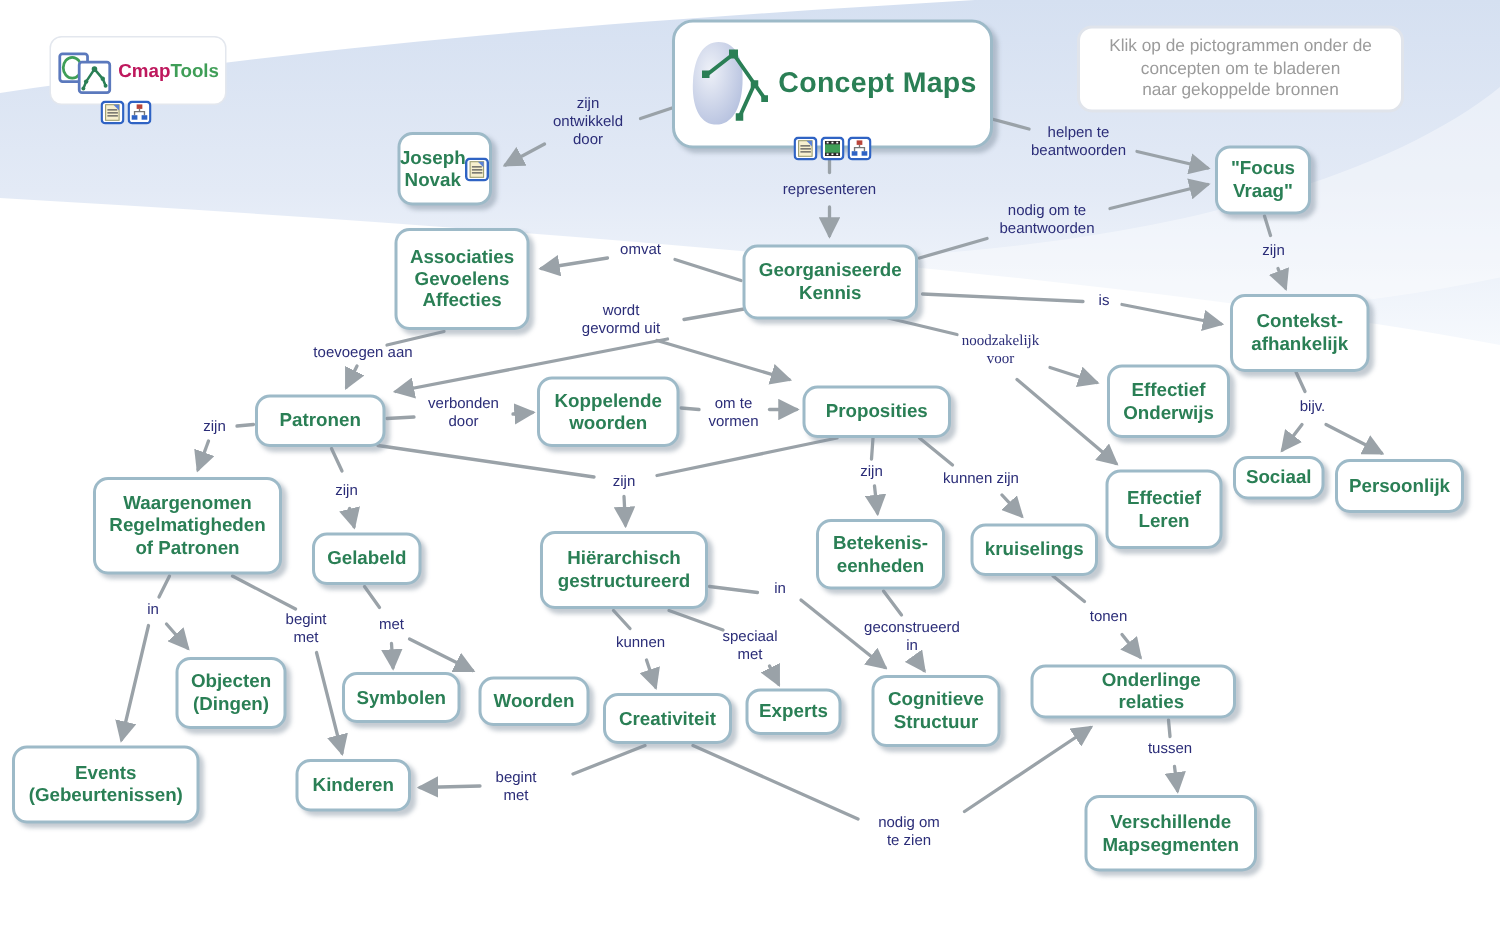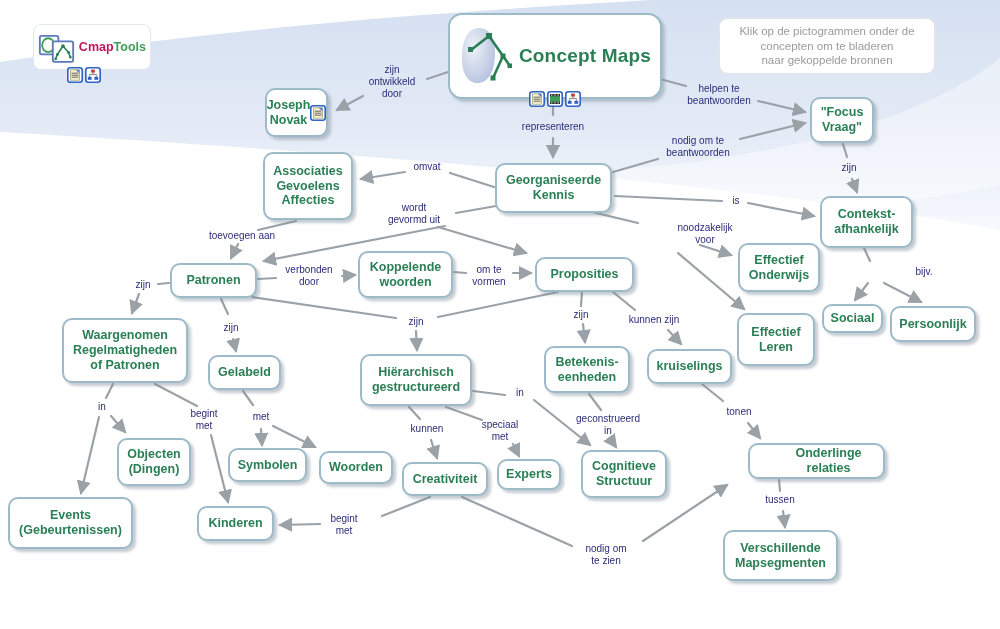--- a/index.html
+++ b/index.html
@@ -163,52 +163,52 @@
 eenheden</span></div>
       <div class="node" style="left: 647px; top: 349px; width: 85px; height: 35px;"><span>kruiselings</span></div>
       <div class="node" style="left: 117px; top: 438px; width: 74px; height: 48px;"><span>Objecten
 (Dingen)</span></div>
       <div class="node" style="left: 228px; top: 448px; width: 79px; height: 34px;"><span>Symbolen</span></div>
       <div class="node" style="left: 319px; top: 451px; width: 74px; height: 33px;"><span>Woorden</span></div>
       <div class="node" style="left: 402px; top: 462px; width: 86px; height: 34px;"><span>Creativiteit</span></div>
       <div class="node" style="left: 497px; top: 459px; width: 64px; height: 31px;"><span>Experts</span></div>
       <div class="node" style="left: 581px; top: 450px; width: 86px; height: 48px;"><span>Cognitieve
 Structuur</span></div>
-      <div class="node" style="left: 748px; top: 443px; width: 137px; height: 36px; padding-left: 24px;"><span>Onderlinge relaties</span></div>
+      <div class="node" style="left: 687px; top: 443px; width: 137px; height: 36px; padding-left: 24px;"><span>Onderlinge relaties</span></div>
       <div class="node" style="left: 8px; top: 497px; width: 125px; height: 52px;"><span>Events
 (Gebeurtenissen)</span></div>
       <div class="node" style="left: 197px; top: 506px; width: 77px; height: 35px;"><span>Kinderen</span></div>
       <div class="node" style="left: 723px; top: 530px; width: 115px; height: 51px;"><span>Verschillende
 Mapsegmenten</span></div>
       <div class="link-label" style="left: 392px; top: 82px;">zijn
 ontwikkeld
 door</div>
       <div class="link-label" style="left: 553px; top: 127px;">representeren</div>
       <div class="link-label" style="left: 719px; top: 95px;">helpen te
 beantwoorden</div>
       <div class="link-label" style="left: 698px; top: 147px;">nodig om te
 beantwoorden</div>
       <div class="link-label" style="left: 849px; top: 168px;">zijn</div>
       <div class="link-label" style="left: 427px; top: 167px;">omvat</div>
       <div class="link-label" style="left: 736px; top: 201px;">is</div>
       <div class="link-label" style="left: 414px; top: 214px;">wordt
 gevormd uit</div>
       <div class="link-label" style="left: 242px; top: 236px;">toevoegen aan</div>
-      <div class="link-label" style="left: 705px; top: 234px;">noodzakelijk
+      <div class="link-label" style="left: 667px; top: 234px; font-family: Liberation Serif, serif;">noodzakelijk
 voor</div>
       <div class="link-label" style="left: 309px; top: 276px;">verbonden
 door</div>
       <div class="link-label" style="left: 489px; top: 276px;">om te
 vormen</div>
       <div class="link-label" style="left: 143px; top: 285px;">zijn</div>
       <div class="link-label" style="left: 231px; top: 328px;">zijn</div>
       <div class="link-label" style="left: 416px; top: 322px;">zijn</div>
       <div class="link-label" style="left: 581px; top: 315px;">zijn</div>
       <div class="link-label" style="left: 654px; top: 320px;">kunnen zijn</div>
-      <div class="link-label" style="left: 924px; top: 272px;">bijv.</div>
+      <div class="link-label" style="left: 875px; top: 272px;">bijv.</div>
       <div class="link-label" style="left: 102px; top: 407px;">in</div>
       <div class="link-label" style="left: 204px; top: 420px;">begint
 met</div>
       <div class="link-label" style="left: 261px; top: 417px;">met</div>
       <div class="link-label" style="left: 427px; top: 429px;">kunnen</div>
       <div class="link-label" style="left: 500px; top: 431px;">speciaal
 met</div>
       <div class="link-label" style="left: 520px; top: 393px;">in</div>
       <div class="link-label" style="left: 608px; top: 425px;">geconstrueerd
 in</div>

